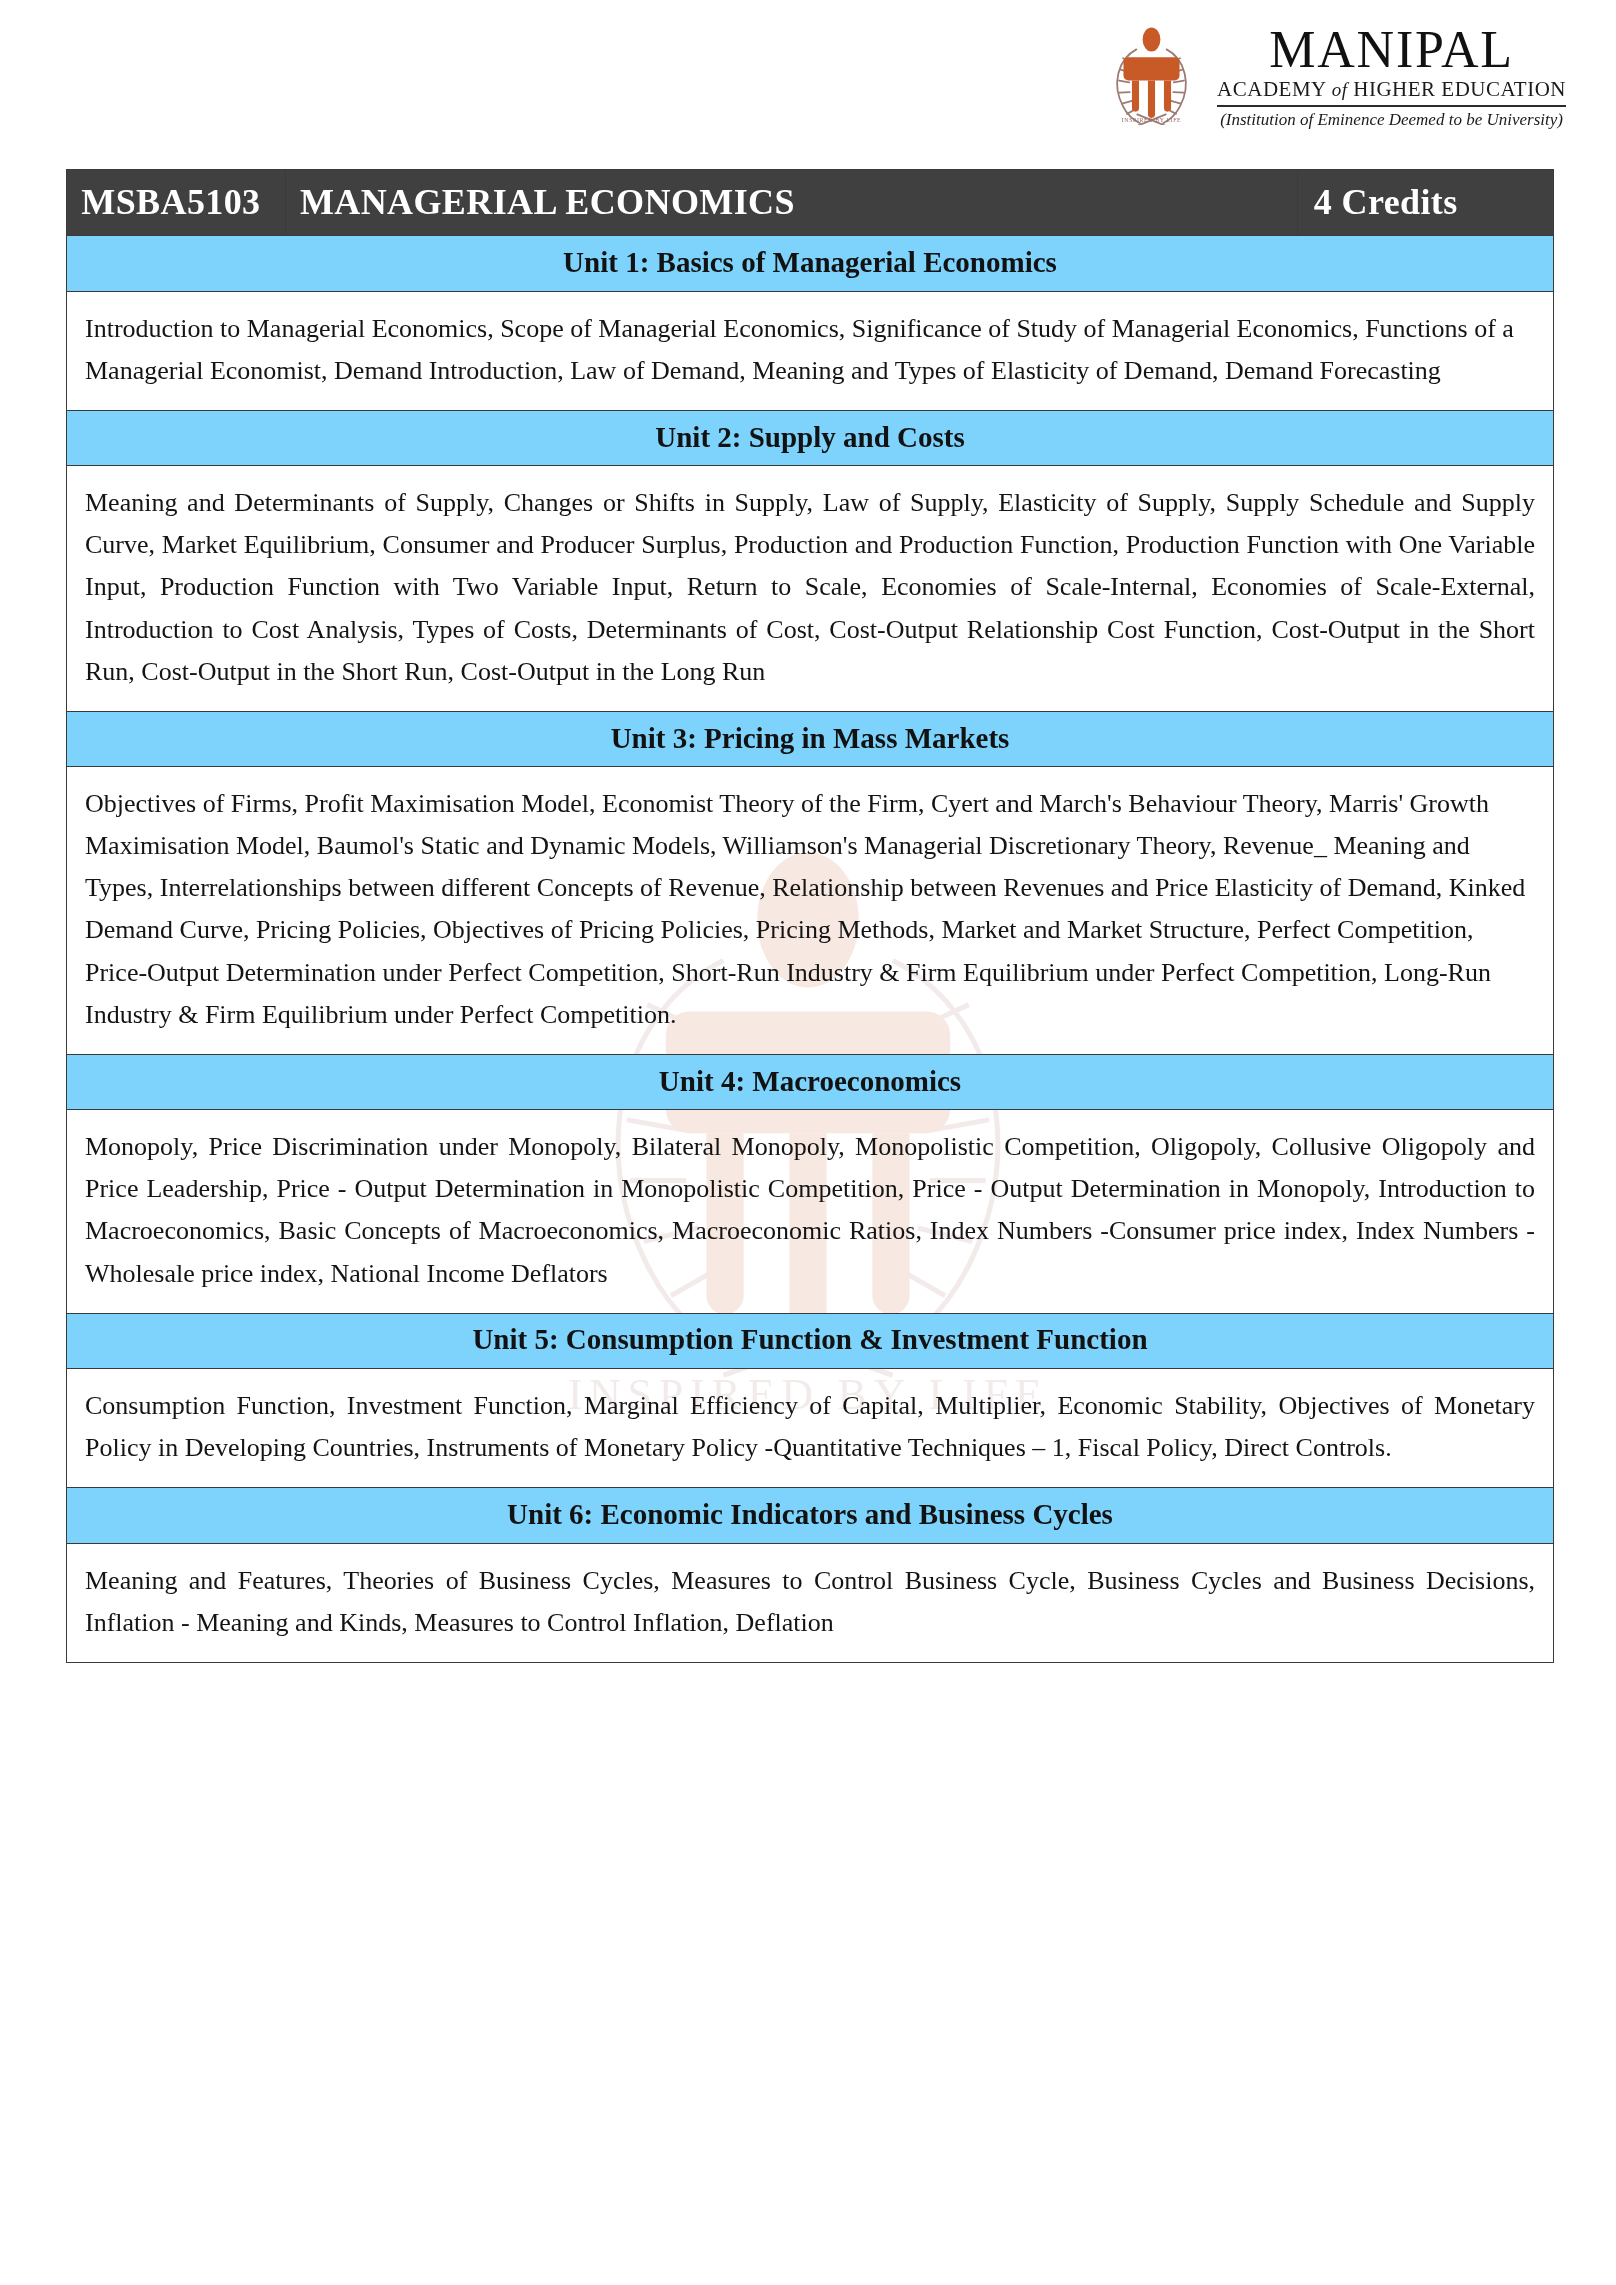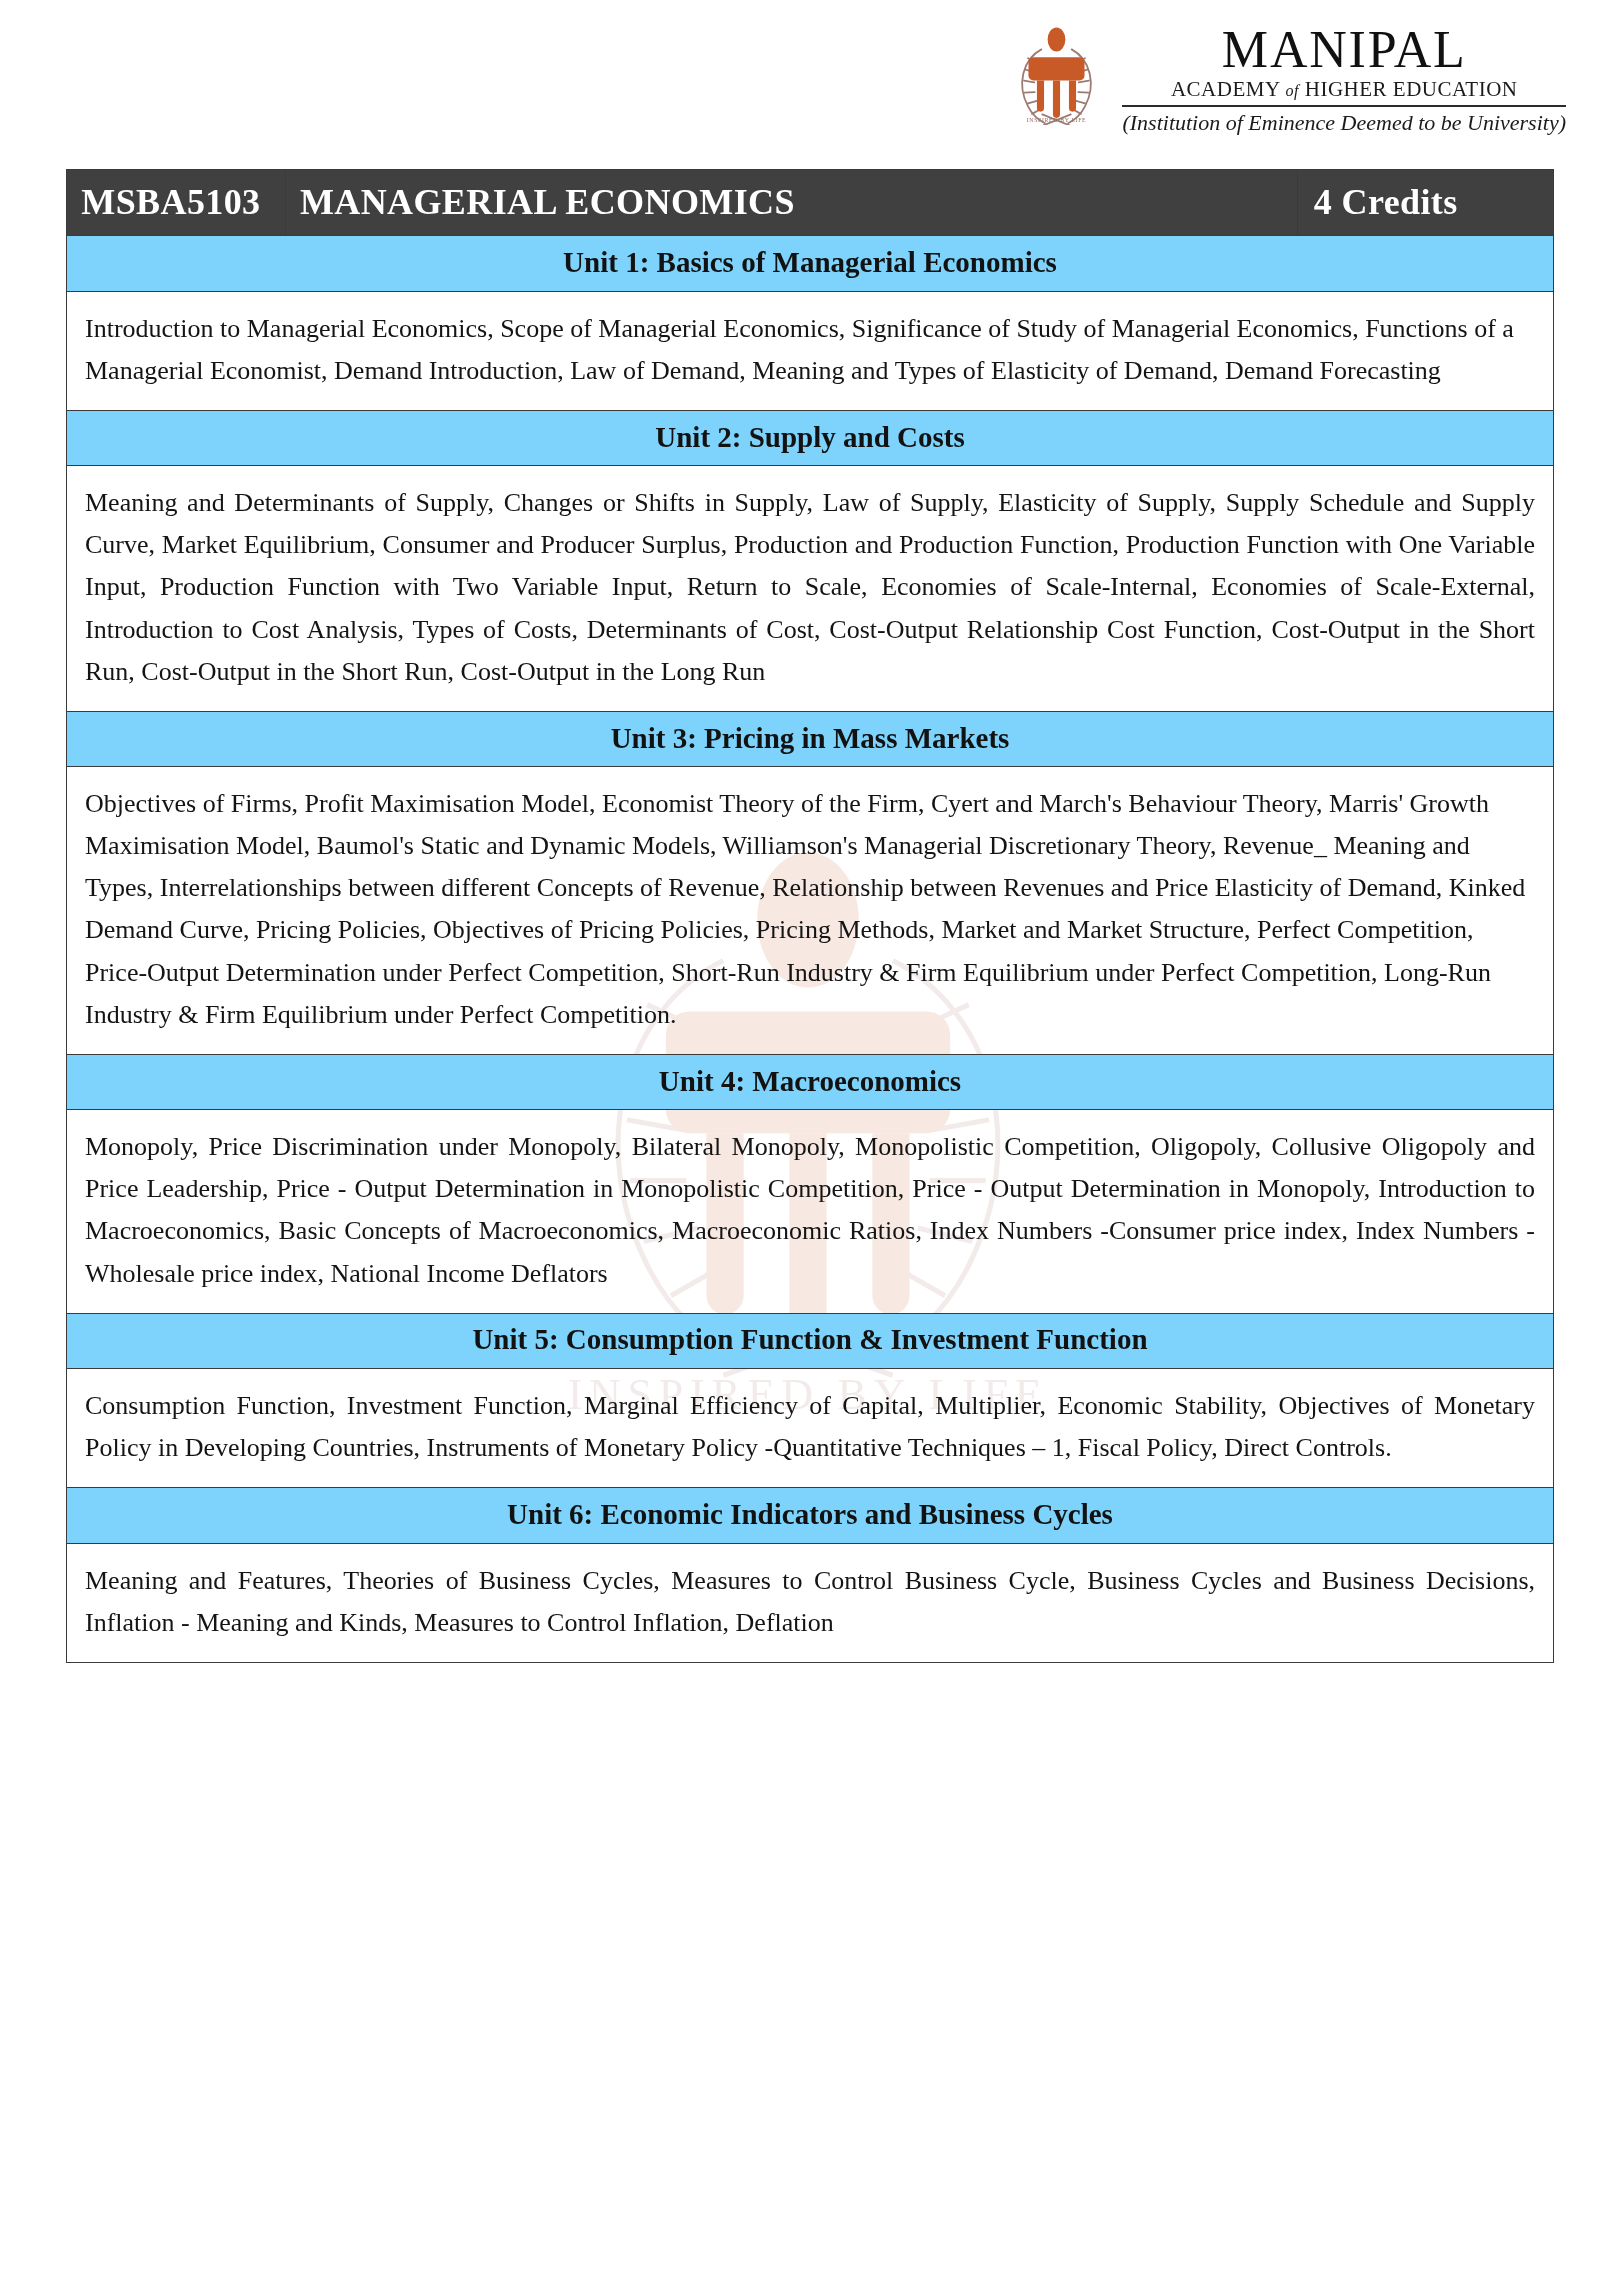--- a/index.html
+++ b/index.html
@@ -61,32 +61,32 @@
   .wordmark .w-sub {
     font-family: "Liberation Serif", "DejaVu Serif", serif;
     font-size: 21px;
     letter-spacing: 0.5px;
     color: #1b1b1b;
     white-space: nowrap;
     margin-top: 0.9px;
   }
   .wordmark .w-sub .of {
     font-style: italic;
-    font-size: 16px;
+    font-size: 19px;
   }
   .wordmark .rule {
     height: 2.7px;
     background: #2b2b2b;
     margin: 2.7px 0 2.7px 0;
     width: 100%;
   }
   .wordmark .w-tag {
     font-family: "Liberation Serif", "DejaVu Serif", serif;
     font-style: italic;
-    font-size: 22px;
+    font-size: 17px;
     color: #1b1b1b;
     white-space: nowrap;
     text-align: left;
   }
 
   
   .watermark {
     position: absolute;
     left: 50%;
     top: 1096px;

